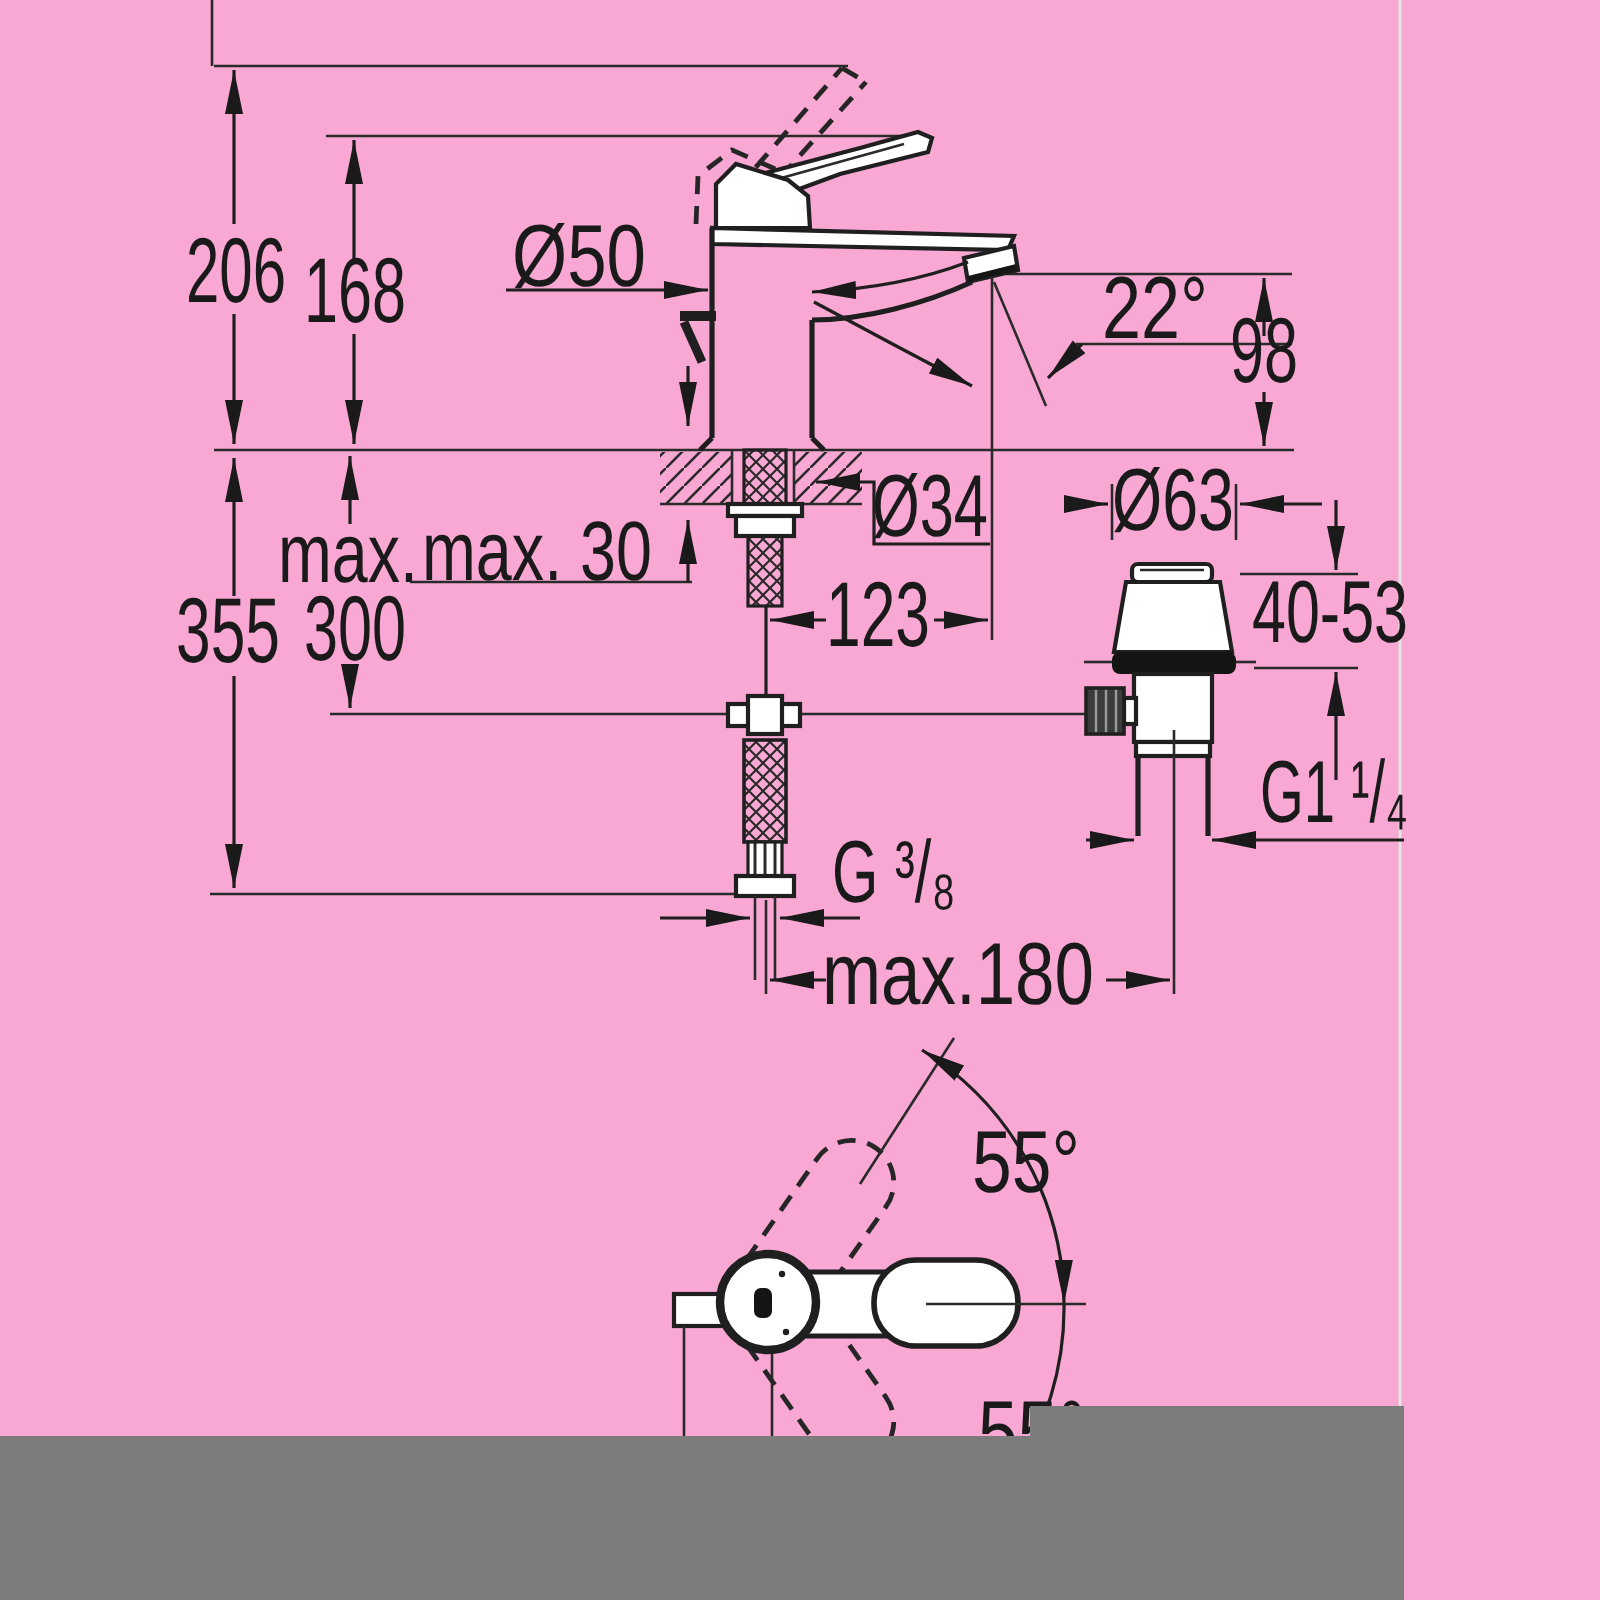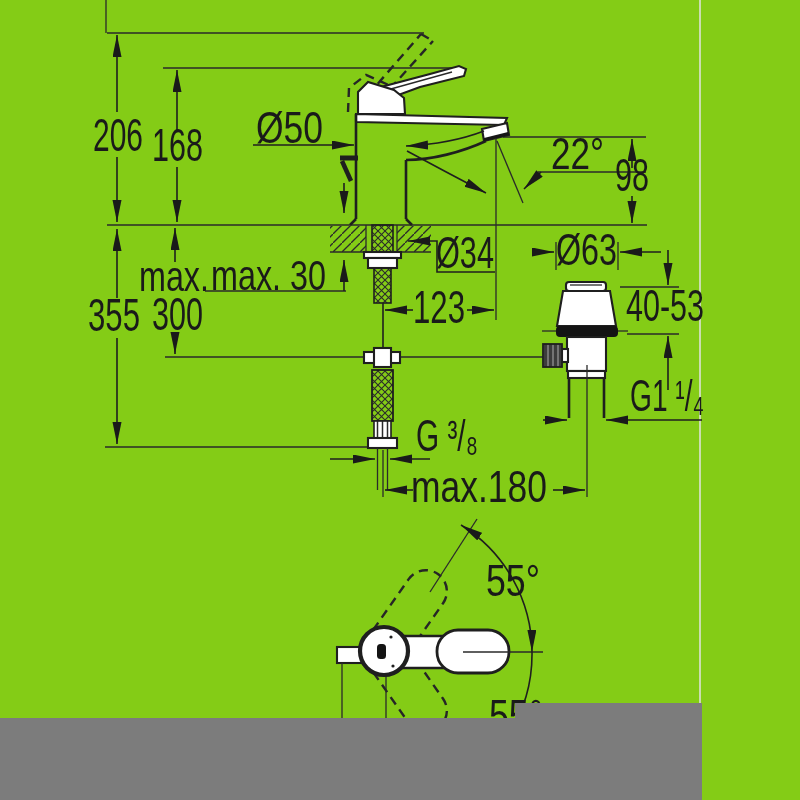--- a/index.html
+++ b/index.html
@@ -1,16 +1,16 @@
 <!DOCTYPE html>
 <html><head>
 <meta charset="utf-8">
 <style>
   html,body{margin:0;padding:0;background:#ffffff;}
-  #stage{position:relative;width:800px;height:800px;background:#84cc16;overflow:hidden;
+  #stage{position:relative;width:800px;height:800px;background:#f9a8d4;overflow:hidden;
          font-family:"Liberation Sans", sans-serif;}
   svg{position:absolute;left:0;top:0;}
   text{fill:#1a1a1a;font-family:"Liberation Sans", sans-serif;}
   .ln{stroke:#1f1f1f;stroke-width:1.6;fill:none;}
   .thin{stroke:#2a2a2a;stroke-width:1.3;fill:none;}
   .obj{stroke:#1f1f1f;stroke-width:2.1;fill:#ffffff;}
   .obj2{stroke:#1f1f1f;stroke-width:2.6;fill:none;}
   .dash{stroke:#262626;stroke-width:2.4;fill:none;stroke-dasharray:9 6;}
 </style>
 </head>

